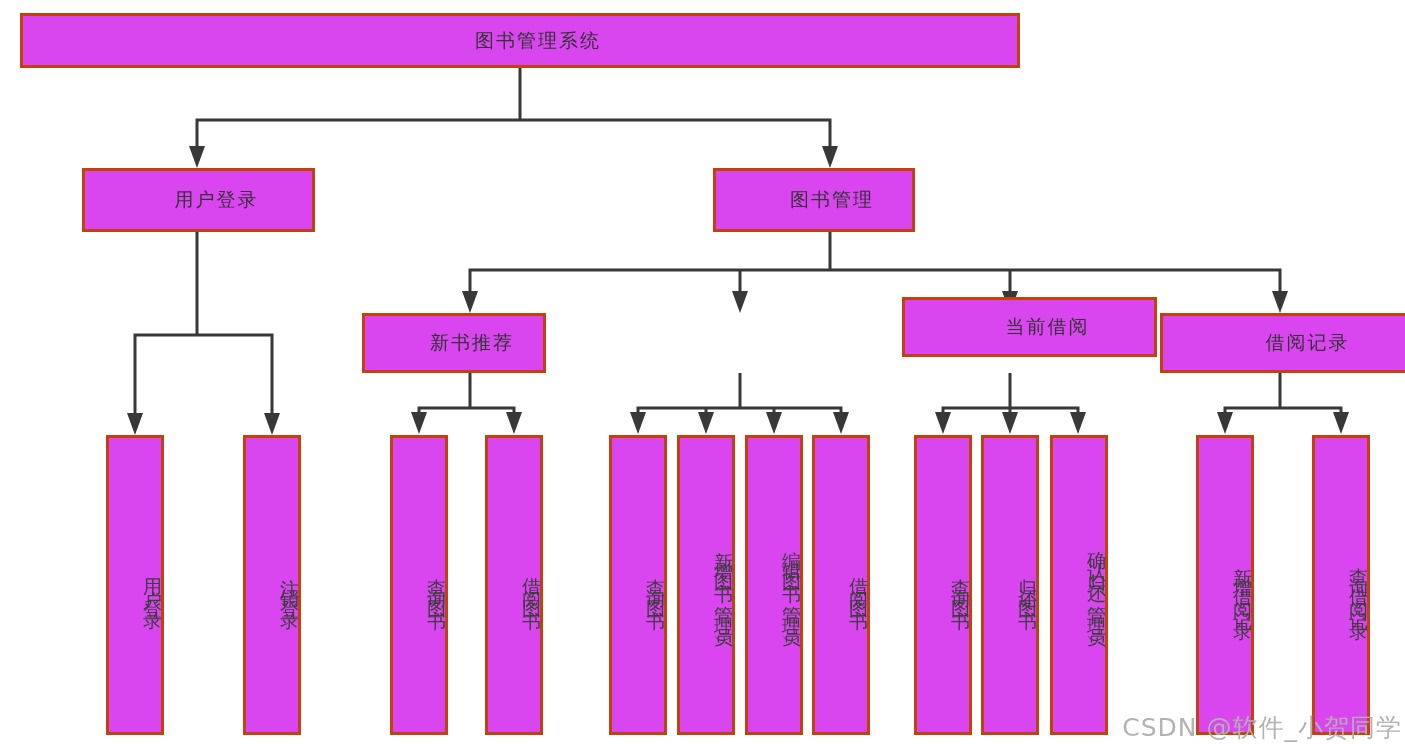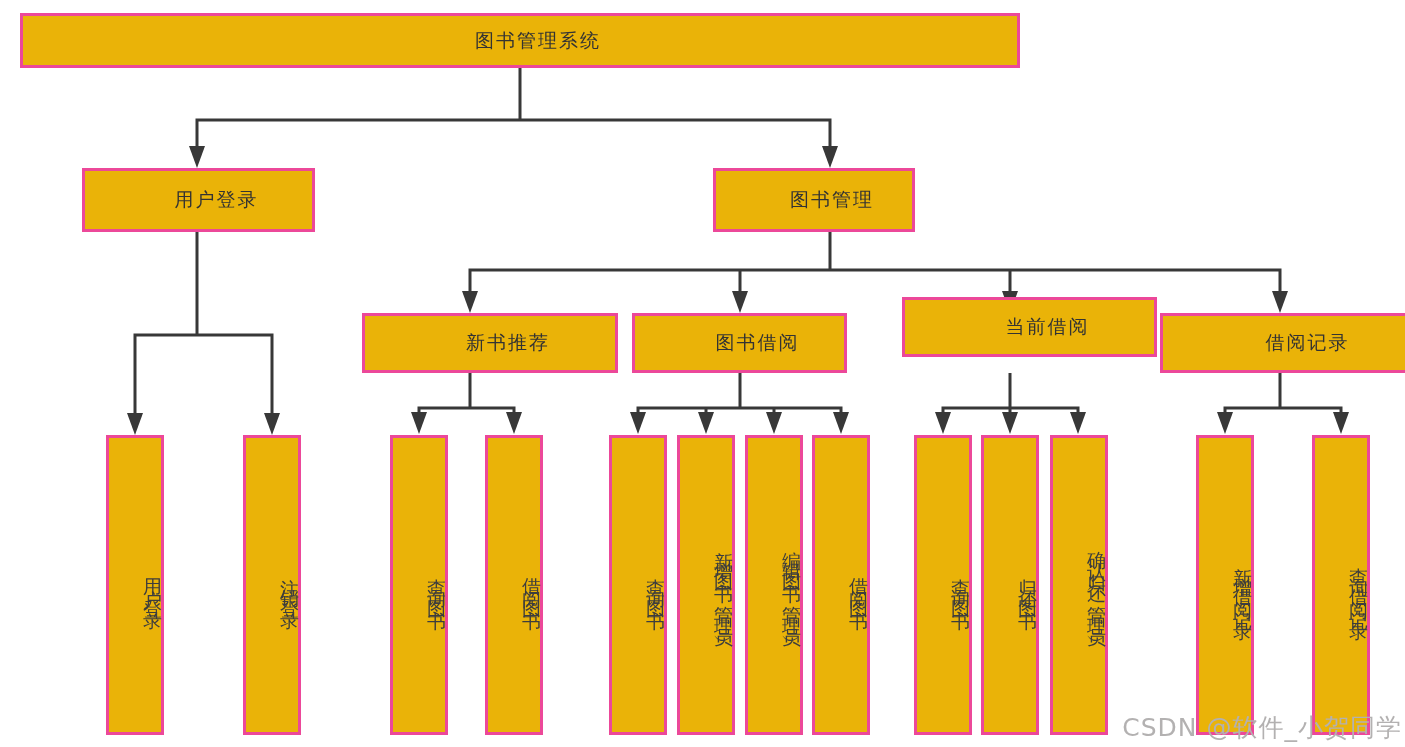--- a/index.html
+++ b/index.html
@@ -2,21 +2,21 @@
 <html><head>
 <meta charset="utf-8">
 <style>
   html,body{margin:0;padding:0;background:#ffffff;}
   .canvas{
     position:relative;width:1405px;height:747px;background:#ffffff;overflow:hidden;
     font-family:"DejaVu Sans","Liberation Sans",sans-serif;color:#333333;
   }
   .connectors{position:absolute;left:0;top:0;z-index:1;}
   .node{
-    position:absolute;box-sizing:border-box;border:3px solid #ec4899;background:#eab308;
+    position:absolute;box-sizing:border-box;border:3px solid #c2410c;background:#d946ef;
     display:flex;align-items:center;justify-content:center;
     font-size:19px;color:#333333;letter-spacing:2px;z-index:2;padding-left:36px;
   }
   .leaf{
     writing-mode:vertical-rl;text-orientation:mixed;
     letter-spacing:11px;font-size:19px;color:#3d3d3d;line-height:1;
   }
   .watermark{
     position:absolute;right:3px;top:711px;z-index:10;
     font-size:25px;letter-spacing:1px;color:#b3b1b1;white-space:nowrap;
@@ -58,22 +58,21 @@
       <polygon points="1217,412 1233,412 1225,434"></polygon>
       <polygon points="1333,412 1349,412 1341,434"></polygon>
     </g>
   </svg>
 
   <div class="node" style="left:20px;top:13px;width:1000px;height:55px">图书管理系统</div>
 
   <div class="node" style="left:82px;top:168px;width:233px;height:64px">用户登录</div>
   <div class="node" style="left:713px;top:168px;width:202px;height:64px">图书管理</div>
 
-  <div class="node" style="left:362px;top:313px;width:256px;height:60px">新书推荐</div>
-  <div class="node" style="left:632px;top:313px;width:215px;height:60px">图书借阅</div>
+  <div class="node" style="left:362px;top:313px;width:184px;height:60px">新书推荐</div>
   <div class="node" style="left:902px;top:297px;width:255px;height:60px">当前借阅</div>
   <div class="node" style="left:1160px;top:313px;width:259px;height:60px">借阅记录</div>
 
   <div class="node leaf" style="left:106px;top:435px;width:58px;height:300px">用户登录</div>
   <div class="node leaf" style="left:243px;top:435px;width:58px;height:300px">注销登录</div>
 
   <div class="node leaf" style="left:390px;top:435px;width:58px;height:300px">查询图书</div>
   <div class="node leaf" style="left:485px;top:435px;width:58px;height:300px">借阅图书</div>
 
   <div class="node leaf" style="left:609px;top:435px;width:58px;height:300px">查询图书</div>

